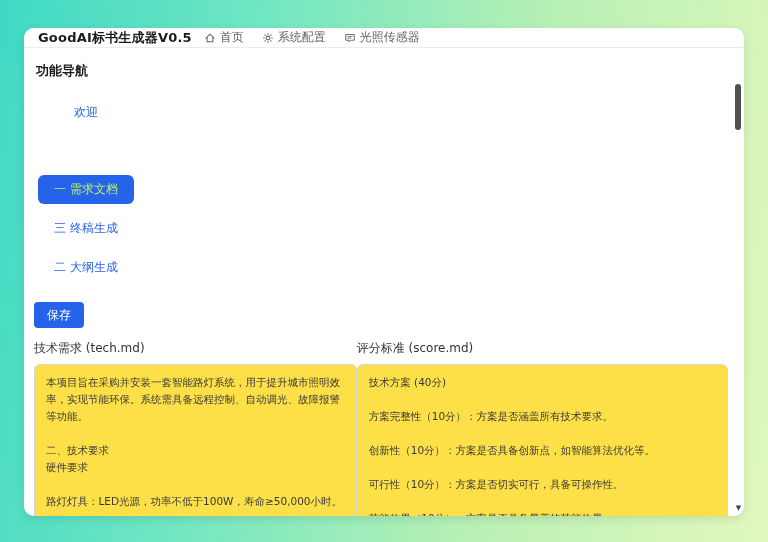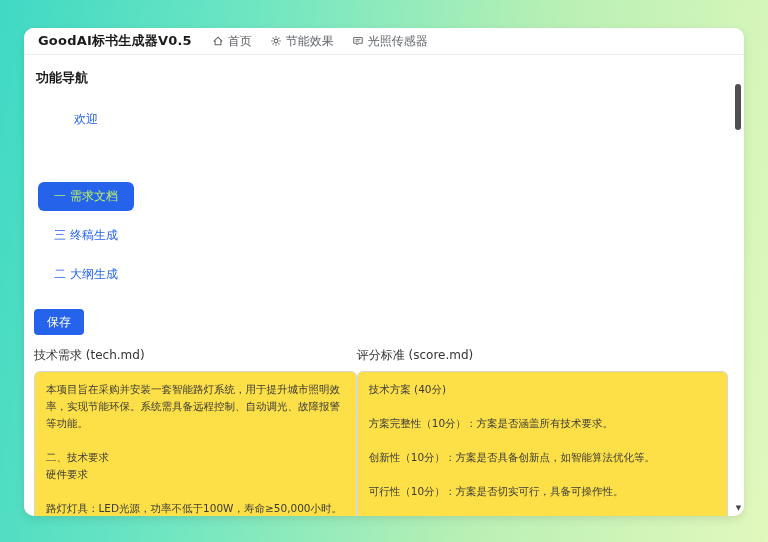--- a/index.html
+++ b/index.html
@@ -8,21 +8,21 @@
     font-family: "DejaVu Sans", "Liberation Sans", sans-serif;
     background: linear-gradient(100deg, #3fd9c4 0%, #6fe6c2 30%, #b9f0b4 65%, #e2f8bd 100%);
   }
   .card {
     position:absolute; left:24px; top:28px; width:720px; height:488px;
     background:#ffffff; border-radius:10px;
     box-shadow: 0 3px 10px rgba(0,0,0,0.10);
     overflow:hidden;
   }
   .header {
-    height:27px; display:flex; align-items:center; gap:20px;
+    height:20px; display:flex; align-items:center; gap:12px;
     padding:0 14px; border-bottom:1px solid #ececec; background:#fff;
   }
   .app-title { font-size:13px; font-weight:bold; color:#1b1b1b; letter-spacing:0.2px; }
   .nav { display:flex; gap:18px; align-items:flex-start; }
   .nav-item { display:flex; align-items:center; gap:4px; font-size:12px; color:#5f6368; cursor:pointer; }
   .nav-item svg { display:block; }
 
   .body { display:flex; height:455px;flex-direction:column; }
   .sidebar { width:118px; padding:10px 6px 0 12px; flex-shrink:0; }
   .sidebar-title { font-size:13px; font-weight:bold; color:#1b1b1b; margin:4px 0 18px 0; }
@@ -77,21 +77,21 @@
       </div>
       <div class="nav-item">
         <span>
           <svg width="12" height="12" viewBox="0 0 14 14">
               <g stroke="#5f6368" stroke-width="1.2" fill="none">
                 <circle cx="7" cy="7" r="2.2"></circle>
                 <path d="M7 1.4 V3.2 M7 10.8 V12.6 M1.4 7 H3.2 M10.8 7 H12.6 M3 3 L4.3 4.3 M9.7 9.7 L11 11 M11 3 L9.7 4.3 M4.3 9.7 L3 11"></path>
               </g>
             </svg>
         </span>
-        <span>节能效果</span>
+        <span>系统配置</span>
       </div>
       <div class="nav-item">
         <span>
           <svg width="12" height="12" viewBox="0 0 14 14">
               <path d="M2 3 H12 V9.6 H7.6 L5.8 11.6 V9.6 H2 Z" fill="none" stroke="#5f6368" stroke-width="1.1"></path>
               <path d="M4 5.4 H10 M4 7.2 H8.2" stroke="#5f6368" stroke-width="1"></path>
             </svg>
         </span>
         <span>光照传感器</span>
       </div>

